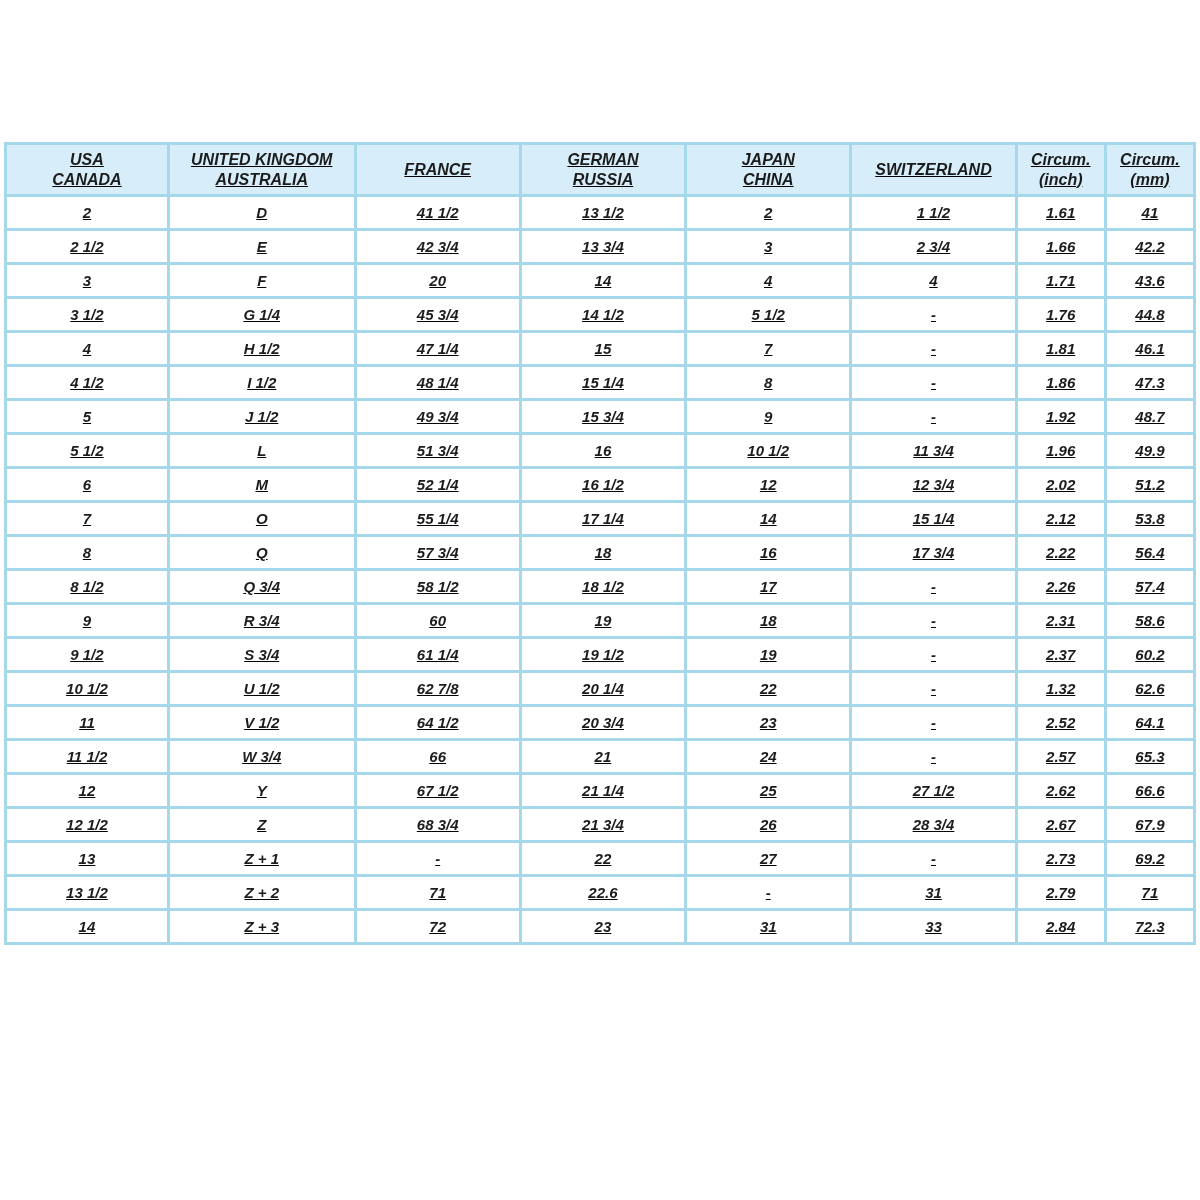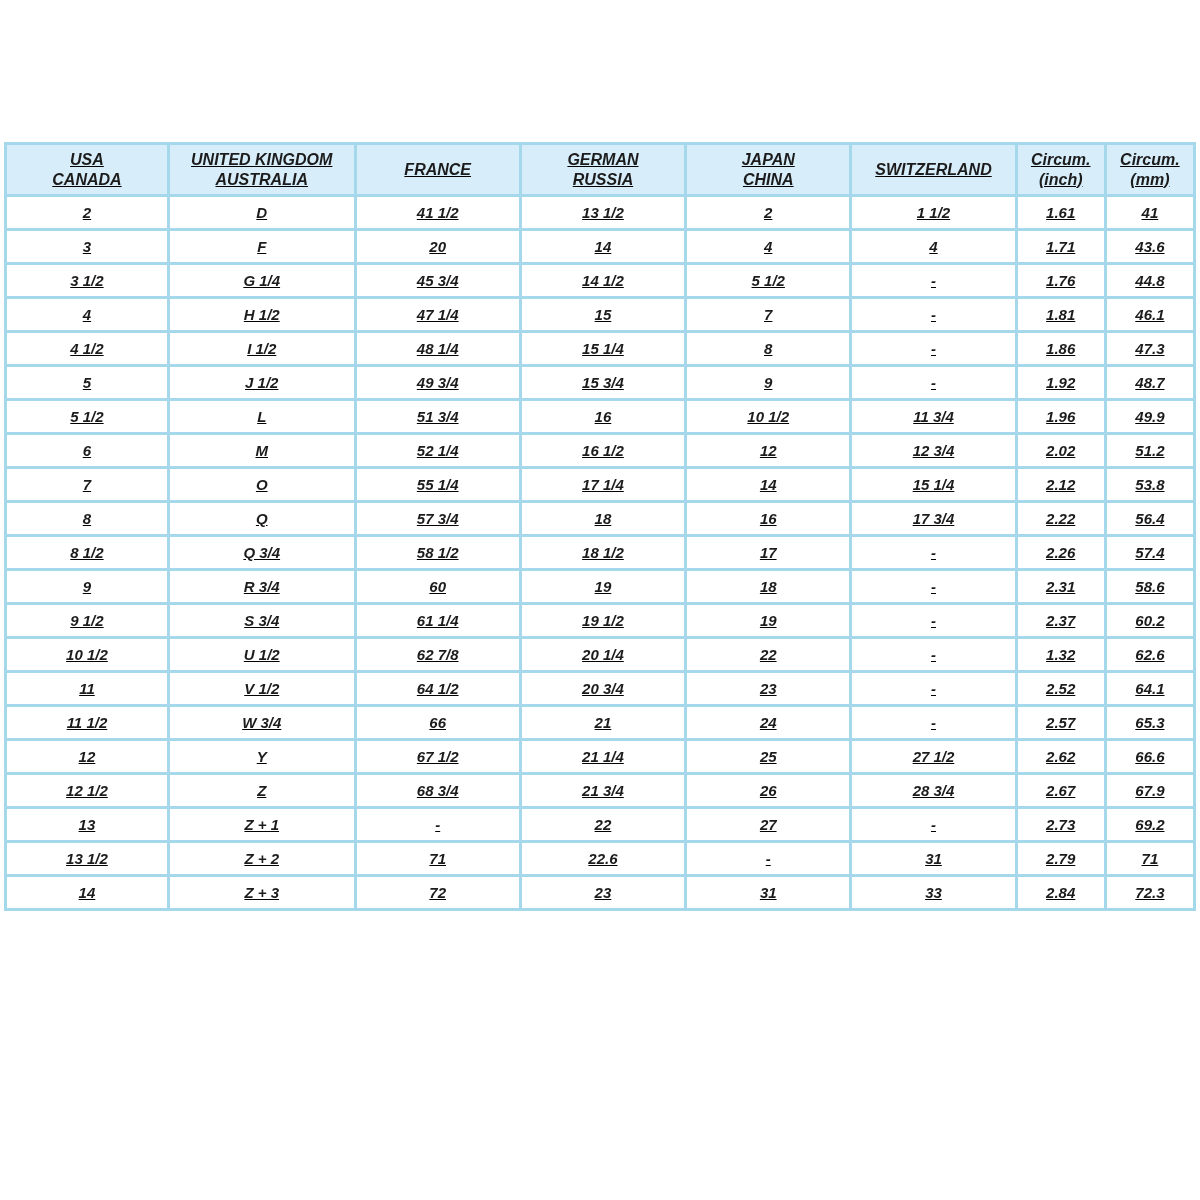--- a/index.html
+++ b/index.html
@@ -98,20 +98,30 @@
           <td>2</td>
           <td>D</td>
           <td>41 1/2</td>
           <td>13 1/2</td>
           <td>2</td>
           <td>1 1/2</td>
           <td>1.61</td>
           <td>41</td>
         </tr>
         <tr>
+          <td>2 1/2</td>
+          <td>E</td>
+          <td>42 3/4</td>
+          <td>13 3/4</td>
+          <td>3</td>
+          <td>2 3/4</td>
+          <td>1.66</td>
+          <td>42.2</td>
+        </tr>
+        <tr>
           <td>3</td>
           <td>F</td>
           <td>20</td>
           <td>14</td>
           <td>4</td>
           <td>4</td>
           <td>1.71</td>
           <td>43.6</td>
         </tr>
         <tr>

